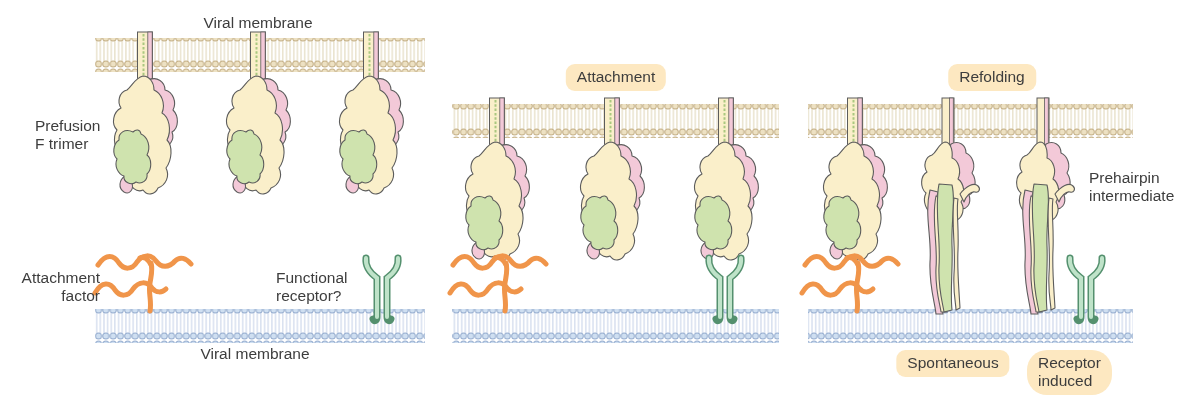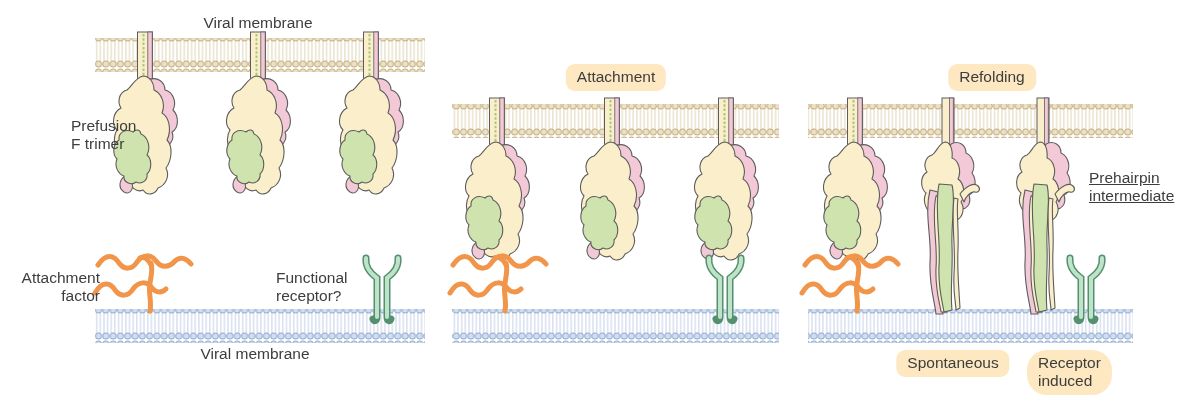--- a/index.html
+++ b/index.html
@@ -119,36 +119,36 @@
   <rect x="808" y="309" width="325" height="34" fill="url(#memBlue)"></rect>
   <use href="#trimer" transform="translate(855,98)"></use>
   <use href="#glycan" transform="translate(857,249)"></use>
   <use href="#prehairpin" transform="translate(948,98)"></use>
   <use href="#prehairpin" transform="translate(1043,98)"></use>
   <use href="#receptor" transform="translate(1086,256)"></use>
 </svg>
 
 <div class="label center" style="left:258px;top:14px;">Viral membrane</div>
 
-<div class="label" style="left:35px;top:117px;margin-left:36px;">Prefusion
+<div class="label" style="left:35px;top:117px;">Prefusion
 F trimer</div>
 
 <div class="label right" style="left:8px;top:269px;width:92px;">Attachment
 factor</div>
 
 <div class="label" style="left:276px;top:269px;">Functional
 receptor?</div>
 
 <div class="label center" style="left:255px;top:345px;">Viral membrane</div>
 
 <div class="badge center" style="left:616px;top:64px;">Attachment</div>
 
 <div class="badge center" style="left:964px;top:64px;margin-left:28px;">Refolding</div>
 
-<div class="label" style="left:1089px;top:169px;text-decoration:underline;">Prehairpin
+<div class="label" style="left:1089px;top:169px;">Prehairpin
 intermediate</div>
 
 <div class="badge center" style="left:953px;top:350px;">Spontaneous</div>
 
 <div class="badge" style="left:1027px;top:350px;border-radius:20px;">Receptor
 induced</div>
 
 </div>
 
 </body></html>

